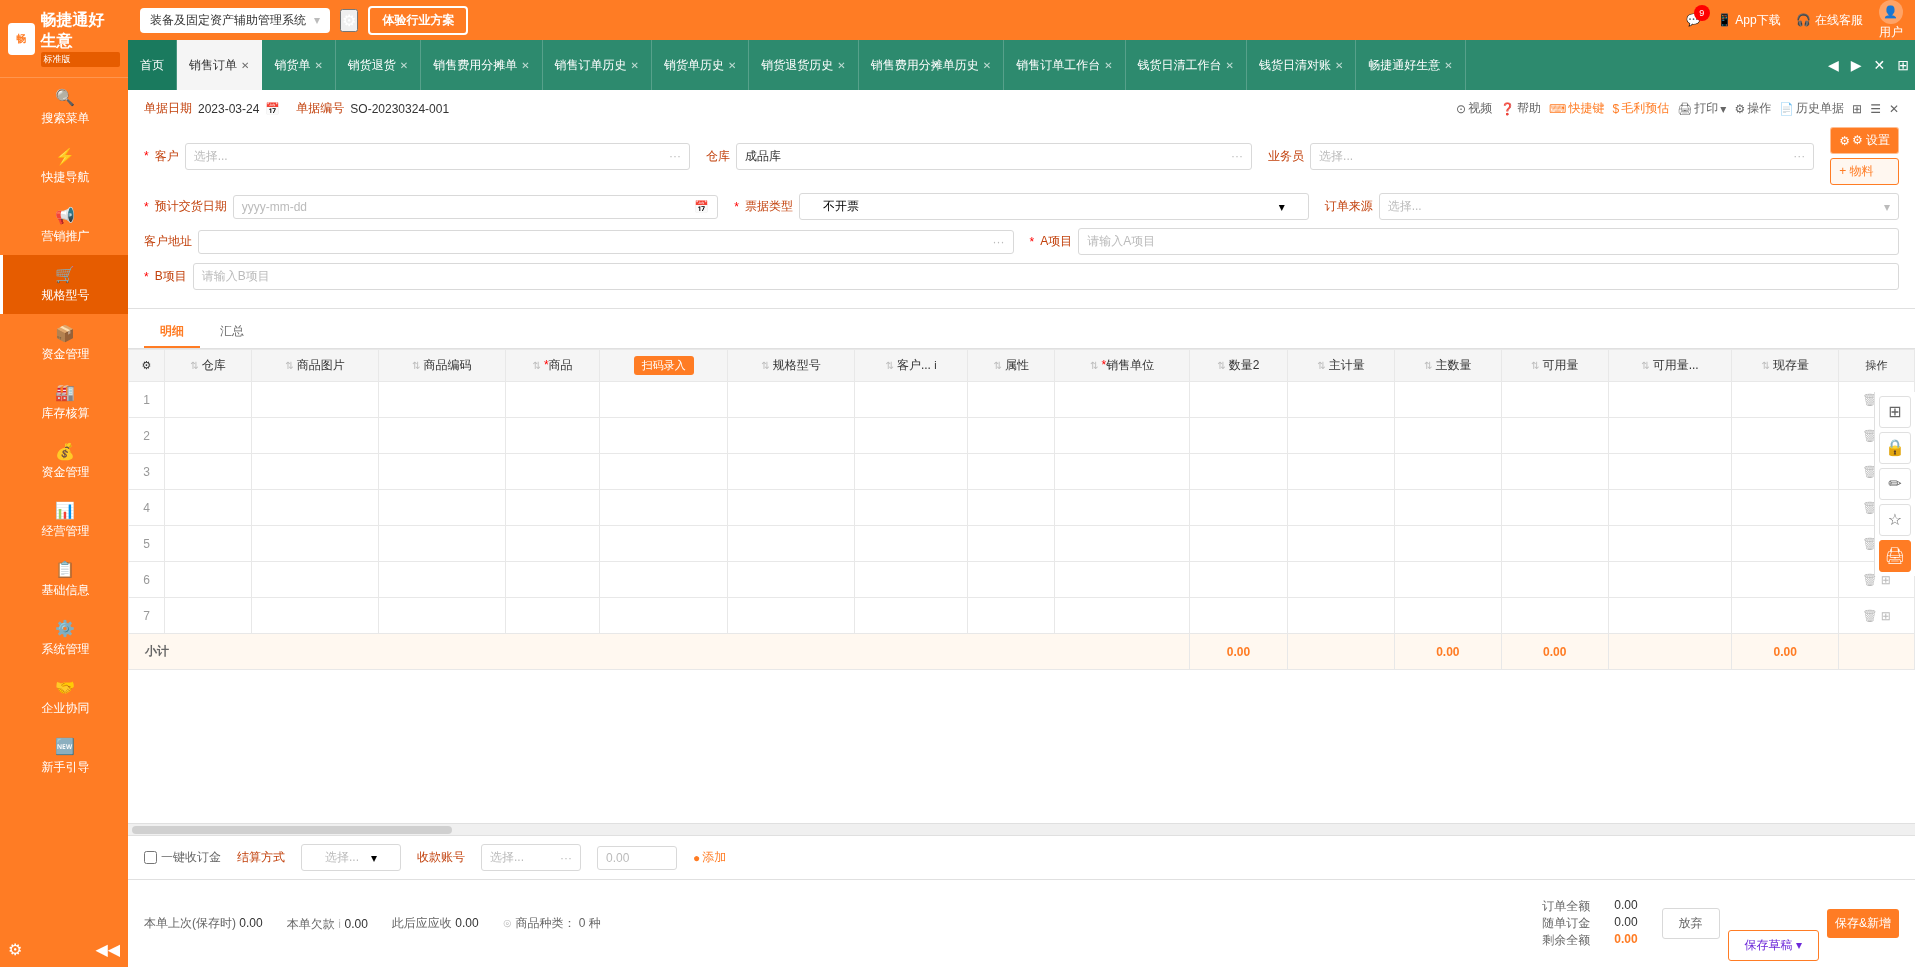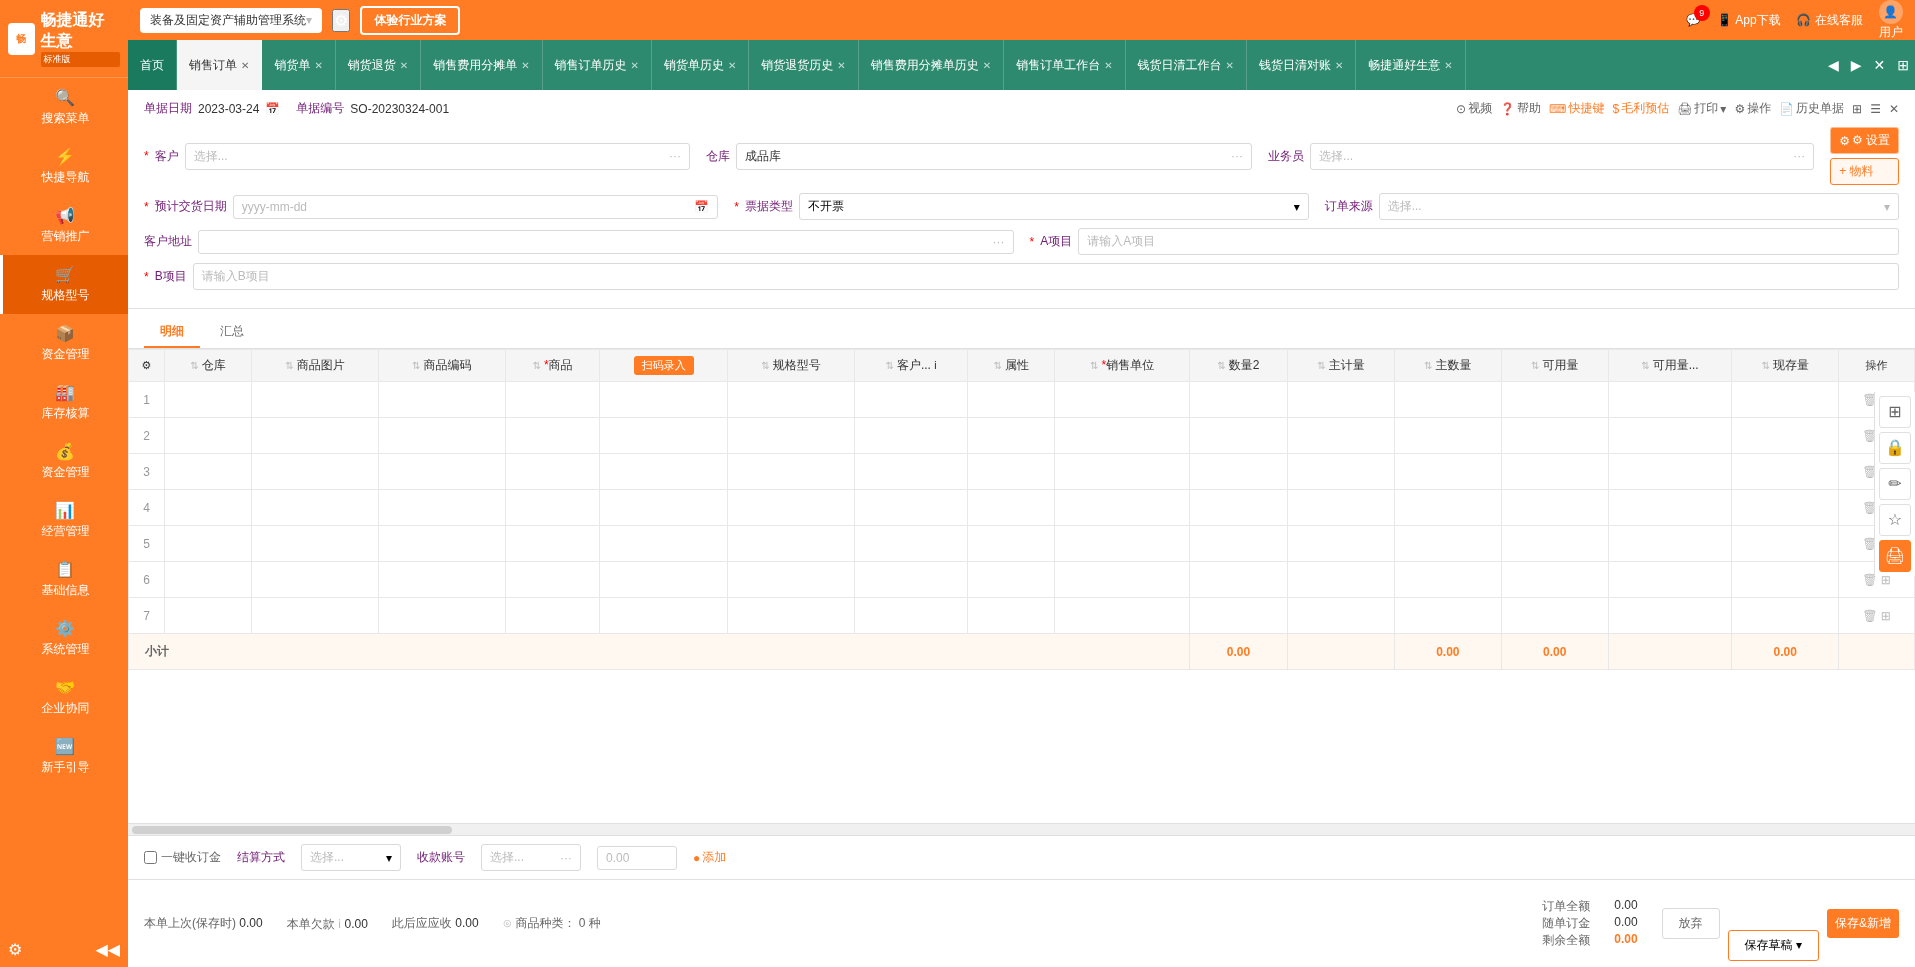--- a/index.html
+++ b/index.html
@@ -16,21 +16,21 @@
     .sidebar-nav-icon { font-size: 16px; }
     .sidebar-bottom { padding: 8px; display: flex; justify-content: space-between; align-items: center; }
     .sidebar-bottom-btn { color: white; font-size: 16px; cursor: pointer; background: none; border: none; }
 
     
     .main { flex: 1; display: flex; flex-direction: column; height: 100%; overflow: hidden; }
 
     
     .top-header { background: #ff7c24; height: 40px; display: flex; align-items: center; justify-content: space-between; padding: 0 12px; flex-shrink: 0; }
     .top-header-left { display: flex; align-items: center; gap: 10px; }
-    .system-title { background: white; border-radius: 4px; padding: 4px 10px; color: #333; font-size: 12px; display: flex; align-items: center; gap: 0; }
+    .system-title { background: white; border-radius: 4px; padding: 4px 10px; color: #333; font-size: 12px; display: flex; align-items: center; gap: 8px; }
     .settings-btn { color: white; cursor: pointer; font-size: 16px; }
     .solution-btn { background: #ff7c24; border: 2px solid white; color: white; padding: 4px 12px; border-radius: 4px; cursor: pointer; font-size: 12px; font-weight: bold; }
     .top-header-right { display: flex; align-items: center; gap: 16px; color: white; font-size: 12px; }
     .top-header-right .badge { position: relative; }
     .top-header-right .badge-count { position: absolute; top: -8px; right: -8px; background: red; color: white; border-radius: 50%; width: 16px; height: 16px; font-size: 9px; display: flex; align-items: center; justify-content: center; }
     .avatar-circle { width: 24px; height: 24px; background: rgba(255,255,255,0.3); border-radius: 50%; display: flex; align-items: center; justify-content: center; }
 
     
     .tab-bar { background: #2d8a6e; display: flex; align-items: center; height: 50px; flex-shrink: 0; overflow: hidden; }
     .tab-item { padding: 0 12px; height: 100%; display: flex; align-items: center; gap: 4px; cursor: pointer; color: white; white-space: nowrap; font-size: 12px; border-right: 1px solid rgba(255,255,255,0.2); }
@@ -41,31 +41,31 @@
     .tab-bar-right { margin-left: auto; display: flex; align-items: center; }
 
     
     .page-content { flex: 1; background: #f0f0f0; overflow: hidden; display: flex; flex-direction: column; }
 
     
     .form-area { background: white; padding: 10px 16px; border-bottom: 1px solid #e0e0e0; flex-shrink: 0; }
     .form-header { display: flex; align-items: center; justify-content: space-between; margin-bottom: 10px; }
     .form-title-row { display: flex; align-items: center; gap: 16px; }
     .form-field { display: flex; align-items: center; gap: 6px; }
-    .form-label { color: #701a75; }
+    .form-label { color: #c2410c; }
     .form-value { color: #333; font-weight: 500; }
     .form-actions { display: flex; align-items: center; gap: 8px; font-size: 12px; color: #666; }
     .form-actions span { cursor: pointer; display: flex; align-items: center; gap: 2px; }
     .form-actions .orange { color: #ff7c24; }
     .form-row { display: flex; align-items: center; gap: 16px; margin-bottom: 8px; flex-wrap: wrap; }
     .form-cell { display: flex; align-items: center; gap: 6px; flex: 1; min-width: 200px; }
     .form-cell .required { color: red; }
     .form-input { border: 1px solid #d9d9d9; border-radius: 3px; padding: 4px 8px; min-width: 120px; color: #bbb; background: white; cursor: pointer; display: flex; align-items: center; gap: 4px; }
     .form-input.has-value { color: #333; }
-    .form-select { border: 1px solid #d9d9d9; border-radius: 3px; padding: 4px 8px; min-width: 120px; background: white; display: flex; align-items: center; justify-content: space-between; cursor: pointer; }
+    .form-select { border: 1px solid #d9d9d9; border-radius: 3px; padding: 4px 23px; min-width: 120px; background: white; display: flex; align-items: center; justify-content: space-between; cursor: pointer; }
     .ellipsis-btn { color: #bbb; cursor: pointer; }
 
     
     .table-area { flex: 1; background: white; margin: 0; overflow: hidden; display: flex; flex-direction: column; }
     .table-tabs { display: flex; align-items: center; padding: 8px 16px 0; border-bottom: 1px solid #e0e0e0; }
     .table-tab { padding: 6px 16px; cursor: pointer; color: #666; border-bottom: 2px solid transparent; margin-right: 4px; }
     .table-tab.active { color: #ff7c24; border-bottom-color: #ff7c24; font-weight: bold; }
 
     
     .data-table-wrap { flex: 1; overflow: auto; position: relative; }
@@ -92,21 +92,21 @@
 
     
     .footer { background: white; border-top: 1px solid #e0e0e0; padding: 6px 16px; display: flex; align-items: center; justify-content: space-between; flex-shrink: 0; }
     .footer-left { display: flex; align-items: center; gap: 24px; color: #666; }
     .footer-left .value { color: #333; font-weight: 500; }
     .footer-right { display: flex; align-items: center; gap: 8px; }
     .footer-right .order-summary { text-align: right; margin-right: 16px; }
     .footer-right .order-summary div { display: flex; justify-content: space-between; gap: 24px; color: #666; font-size: 12px; }
     .footer-right .order-summary .amount { color: #333; font-weight: 500; }
     .btn-discard { border: 1px solid #d9d9d9; background: white; color: #666; padding: 6px 16px; border-radius: 3px; cursor: pointer; }
-    .btn-save-draft { border: 1px solid #ff7c24; background: white; color: #000000; padding: 6px 16px; border-radius: 3px; cursor: pointer; margin-top: 44px; }
+    .btn-save-draft { border: 1px solid #ff7c24; background: white; color: #6d28d9; padding: 6px 16px; border-radius: 3px; cursor: pointer; margin-top: 44px; }
     .btn-save-new { background: #ff7c24; color: white; border: none; padding: 6px 8px; border-radius: 3px; cursor: pointer; font-weight: 500; }
 
     
     .right-panel { position: fixed; right: 0; top: 50%; transform: translateY(-50%); display: flex; flex-direction: column; gap: 4px; background: white; border-left: 1px solid #e0e0e0; padding: 4px; z-index: 100; }
     .right-panel-btn { width: 32px; height: 32px; display: flex; align-items: center; justify-content: center; border: 1px solid #e0e0e0; border-radius: 3px; cursor: pointer; color: #666; font-size: 16px; }
     .right-panel-btn.orange { background: #ff7c24; color: white; border-color: #ff7c24; }
 
     .settings-icon-btn { background: #ff7c24; border: 1px solid rgba(255,255,255,0.5); color: white; padding: 4px 8px; border-radius: 3px; cursor: pointer; font-size: 11px; display: flex; align-items: center; gap: 2px; }
 
     

